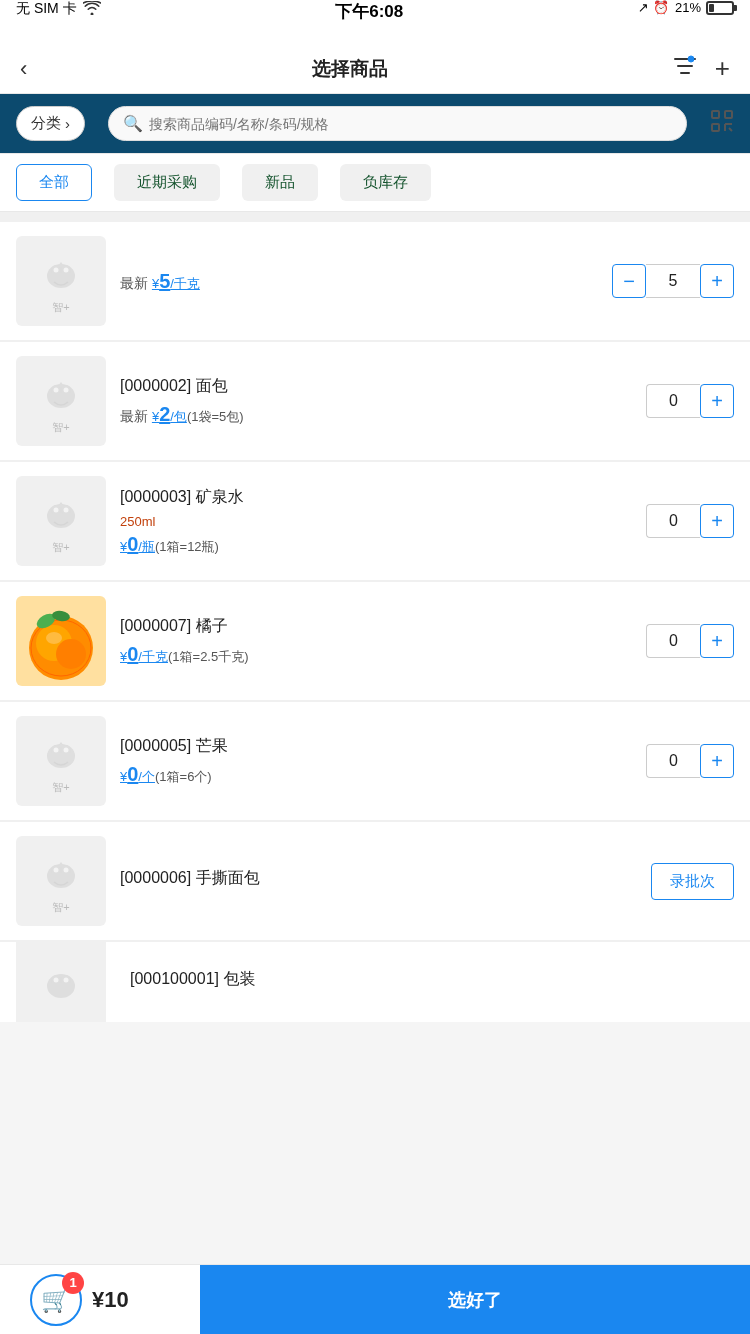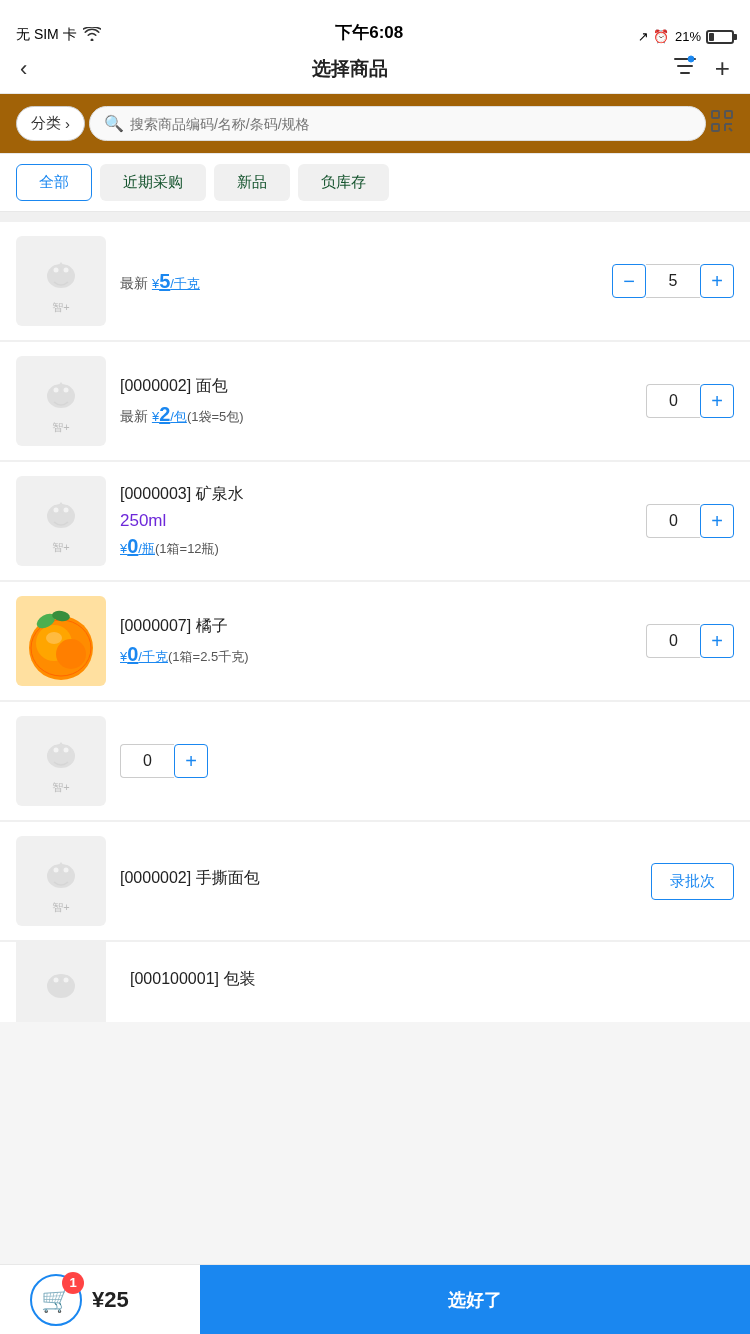--- a/index.html
+++ b/index.html
@@ -11,21 +11,21 @@
       min-height: 1334px;
       position: relative;
       overflow-x: hidden;
     }
 
     
     .status-bar {
       background: #fff;
       height: 44px;
       display: flex;
-      align-items: flex-end;
+      align-items: flex-start;
       justify-content: space-between;
       padding: 0 16px;
       font-size: 15px;
       font-weight: 500;
     }
     .status-left { display: flex; align-items: center; gap: 6px; font-size: 14px; }
     .status-center { font-size: 17px; font-weight: 700; }
     .status-right { display: flex; align-items: center; gap: 5px; font-size: 13px; }
     .battery-box {
       display: inline-flex; align-items: center; justify-content: flex-start;
@@ -49,25 +49,25 @@
       padding: 0 20px;
       border-bottom: 1px solid #e8e8e8;
     }
     .nav-back { font-size: 22px; color: #333; cursor: pointer; }
     .nav-title { font-size: 19px; font-weight: 600; color: #222; }
     .nav-actions { display: flex; align-items: center; gap: 18px; }
     .nav-icon { font-size: 20px; color: #333; cursor: pointer; }
 
     
     .filter-bar {
-      background: #a16207;
+      background: #0c4a6e;
       padding: 12px 16px;
       display: flex;
       align-items: center;
-      gap: 4px;
+      gap: 23px;
       border-bottom: 1px solid #e8e8e8;
     }
     .category-btn {
       display: flex; align-items: center; gap: 4px;
       border: 1px solid #ccc; border-radius: 20px;
       padding: 7px 14px; font-size: 15px; color: #333;
       background: #fff; white-space: nowrap; cursor: pointer;
     }
     .search-box {
       flex: 1; display: flex; align-items: center;
@@ -81,21 +81,21 @@
     }
     .scan-icon {
       font-size: 20px; color: #555; cursor: pointer;
     }
 
     
     .tab-bar {
       background: #fff;
       display: flex;
       padding: 10px 16px;
-      gap: 8px;
+      gap: 22px;
       border-bottom: 1px solid #e8e8e8;
     }
     .tab-item {
       padding: 8px 22px; border-radius: 6px;
       font-size: 15px; cursor: pointer; color: #14532d;
       border: 1px solid transparent; background: #f0f0f0;
     }
     .tab-item.active {
       color: #1a87f0; border-color: #1a87f0; background: #fff;
     }
@@ -120,21 +120,21 @@
       overflow: hidden;
     }
     .owl-logo {
       display: flex; flex-direction: column; align-items: center; gap: 2px;
     }
     .owl-logo .owl-svg { width: 48px; height: 48px; opacity: 0.25; }
     .owl-text { font-size: 11px; color: #bbb; margin-top: 2px; }
 
     .product-info { flex: 1; min-width: 0; }
     .product-name { font-size: 16px; color: #222; font-weight: 500; margin-bottom: 6px; }
-    .product-spec { font-size: 17px; color: #6d28d9; margin-bottom: 4px; }
+    .product-spec { font-size: 13px; color: #c2410c; margin-bottom: 4px; }
     .product-price {
       font-size: 14px; color: #555;
     }
     .price-label { color: #555; }
     .price-rmb { color: #1a87f0; font-size: 13px; }
     .price-big { color: #1a87f0; font-size: 20px; font-weight: 600; }
     .price-unit { color: #555; font-size: 13px; }
     .price-underline { text-decoration: underline; color: #1a87f0; }
 
     .qty-control {
@@ -394,20 +394,26 @@
           <circle cx="19" cy="22" r="5"></circle>
           <circle cx="29" cy="22" r="5"></circle>
           <circle cx="19" cy="22" r="2.5" fill="#fff"></circle>
           <circle cx="29" cy="22" r="2.5" fill="#fff"></circle>
           <path d="M17 34 Q24 40 31 34" stroke="#888" stroke-width="1.5" fill="none"></path>
           <polygon points="24,14 21,18 27,18" fill="#aaa"></polygon>
         </svg>
         <span class="owl-text">智+</span>
       </div>
     </div>
+    <div class="product-info">
+      <div class="product-name">[0000005] 芒果</div>
+      <div class="product-price">
+        <span class="price-rmb price-underline">¥</span><span class="price-big price-underline">0</span><span class="price-unit price-underline">/个</span><span class="price-unit">(1箱=6个)</span>
+      </div>
+    </div>
     <div class="qty-control">
       <input class="qty-input" value="0" type="text" style="border-left: 1px solid rgb(204, 204, 204); border-radius: 4px 0px 0px 4px;">
       <button class="qty-btn">+</button>
     </div>
   </div>
 
   <div class="product-item">
     <div class="product-thumb">
       <div class="owl-logo">
         <svg class="owl-svg" viewBox="0 0 48 48" fill="#aaa">
@@ -416,21 +422,21 @@
           <circle cx="29" cy="22" r="5"></circle>
           <circle cx="19" cy="22" r="2.5" fill="#fff"></circle>
           <circle cx="29" cy="22" r="2.5" fill="#fff"></circle>
           <path d="M17 34 Q24 40 31 34" stroke="#888" stroke-width="1.5" fill="none"></path>
           <polygon points="24,14 21,18 27,18" fill="#aaa"></polygon>
         </svg>
         <span class="owl-text">智+</span>
       </div>
     </div>
     <div class="product-info">
-      <div class="product-name">[0000002] 手撕面包</div>
+      <div class="product-name">[0000006] 手撕面包</div>
     </div>
     <button class="batch-btn">录批次</button>
   </div>
 
   <div class="product-item-partial">
     <div class="product-thumb">
       <div class="owl-logo">
         <svg class="owl-svg" viewBox="0 0 48 48" fill="#aaa">
           <ellipse cx="24" cy="28" rx="14" ry="12"></ellipse>
           <circle cx="19" cy="22" r="5"></circle>
@@ -446,16 +452,16 @@
   </div>
 
 </div>
 
 <div class="bottom-bar">
   <div class="cart-area">
     <div class="cart-icon-wrap">
       <span class="cart-icon">🛒</span>
       <span class="cart-badge">1</span>
     </div>
-    <span class="cart-total">¥25</span>
+    <span class="cart-total">¥10</span>
   </div>
   <button class="confirm-btn">选好了</button>
 </div>
 
 </body></html>

